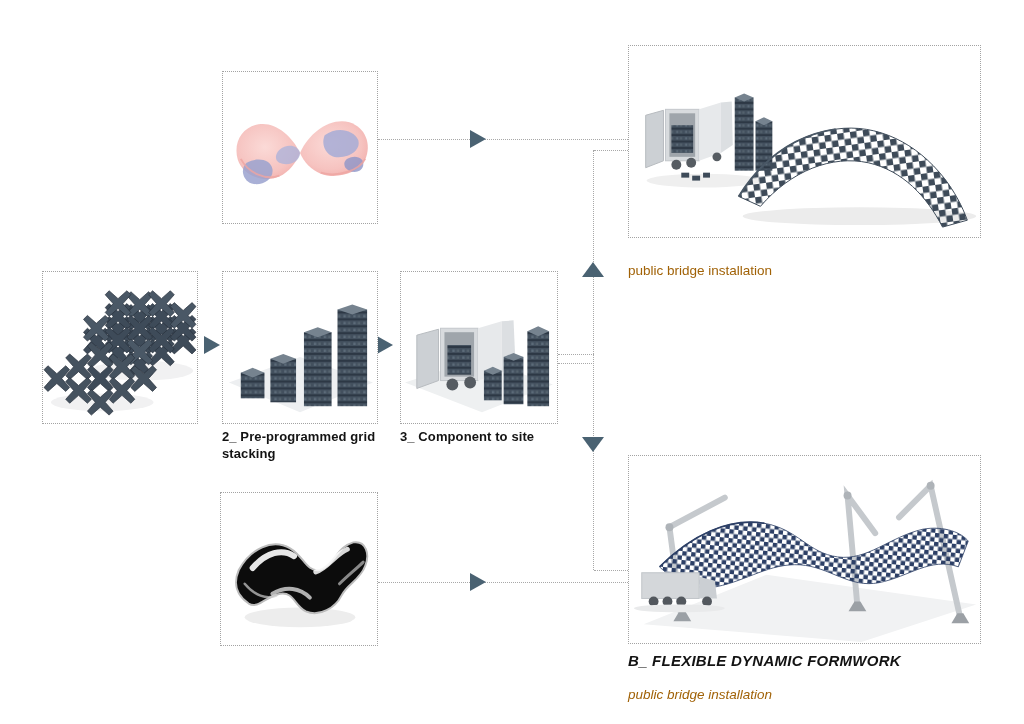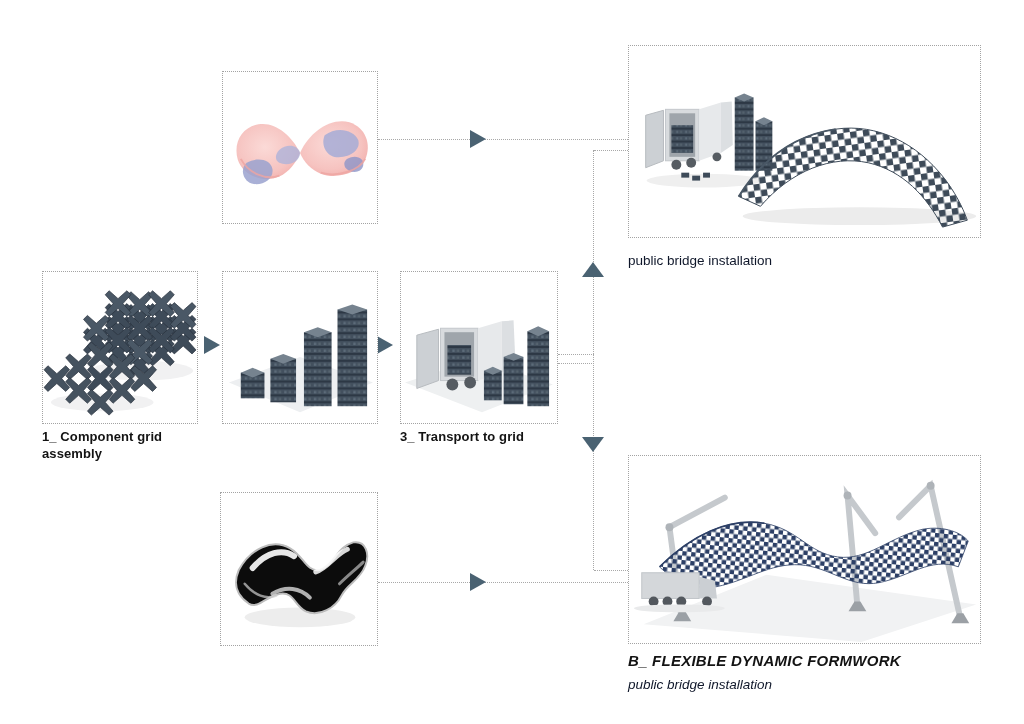--- a/index.html
+++ b/index.html
@@ -17,21 +17,21 @@
   .arr{position:absolute;width:0;height:0;}
   .arr.r{border-top:9px solid transparent;border-bottom:9px solid transparent;border-left:16px solid var(--arrow,#4a6272);}
   .arr.u{border-left:11px solid transparent;border-right:11px solid transparent;border-bottom:15px solid var(--arrow,#4a6272);}
   .arr.d{border-left:11px solid transparent;border-right:11px solid transparent;border-top:15px solid var(--arrow,#4a6272);}
   .step-label{
     position:absolute;font-size:13px;font-weight:bold;color:#131313;
     line-height:1.3;letter-spacing:0.1px;
   }
   .out-caption{position:absolute;}
   .out-title{font-size:15px;font-weight:bold;color:#131313;letter-spacing:0.25px;}
-  .out-sub{font-size:13.5px;color:#0f172a;margin-top:8px;}
+  .out-sub{font-size:13.5px;color:#a16207;margin-top:18px;}
 </style>
 </head>
 <body>
 
 <div class="canvas">
 
   <div class="hline" style="left:378px;top:139px;width:250px;"></div>
   <div class="hline" style="left:378px;top:582px;width:250px;"></div>
   <div class="hline" style="left:558px;top:354px;width:36px;"></div>
   <div class="hline" style="left:558px;top:363px;width:36px;"></div>
@@ -248,22 +248,22 @@
       <rect x="12" y="118" width="58" height="26" fill="#d4d7da" stroke="#c1c5c9" stroke-width="1"></rect>
       <polygon points="70,122 86,126 88,144 70,144" fill="#cbcfd3"></polygon>
       <circle cx="24" cy="147" r="5" fill="#53585e"></circle>
       <circle cx="38" cy="147" r="5" fill="#53585e"></circle>
       <circle cx="52" cy="147" r="5" fill="#53585e"></circle>
       <circle cx="78" cy="147" r="5" fill="#53585e"></circle>
       <ellipse cx="50" cy="154" rx="46" ry="4" fill="#e9eaeb"></ellipse>
     </svg>
   </div>
 
-  <div class="step-label" style="left:42px;top:429px;width:145px;">1_ Component grid assembly</div>
-  <div class="step-label" style="left:400px;top:429px;width:170px;">3_ Transport to grid</div>
+  <div class="step-label" style="left:222px;top:429px;width:170px;">2_ Pre-programmed grid stacking</div>
+  <div class="step-label" style="left:400px;top:429px;width:170px;">3_ Component to site</div>
 
   <div class="out-caption" style="left:628px;top:245px;">
     <div class="out-sub">public bridge installation</div>
   </div>
   <div class="out-caption" style="left:628px;top:652px;font-style:italic;">
     <div class="out-title">B_ FLEXIBLE DYNAMIC FORMWORK</div>
     <div class="out-sub">public bridge installation</div>
   </div>
 
 </div>

